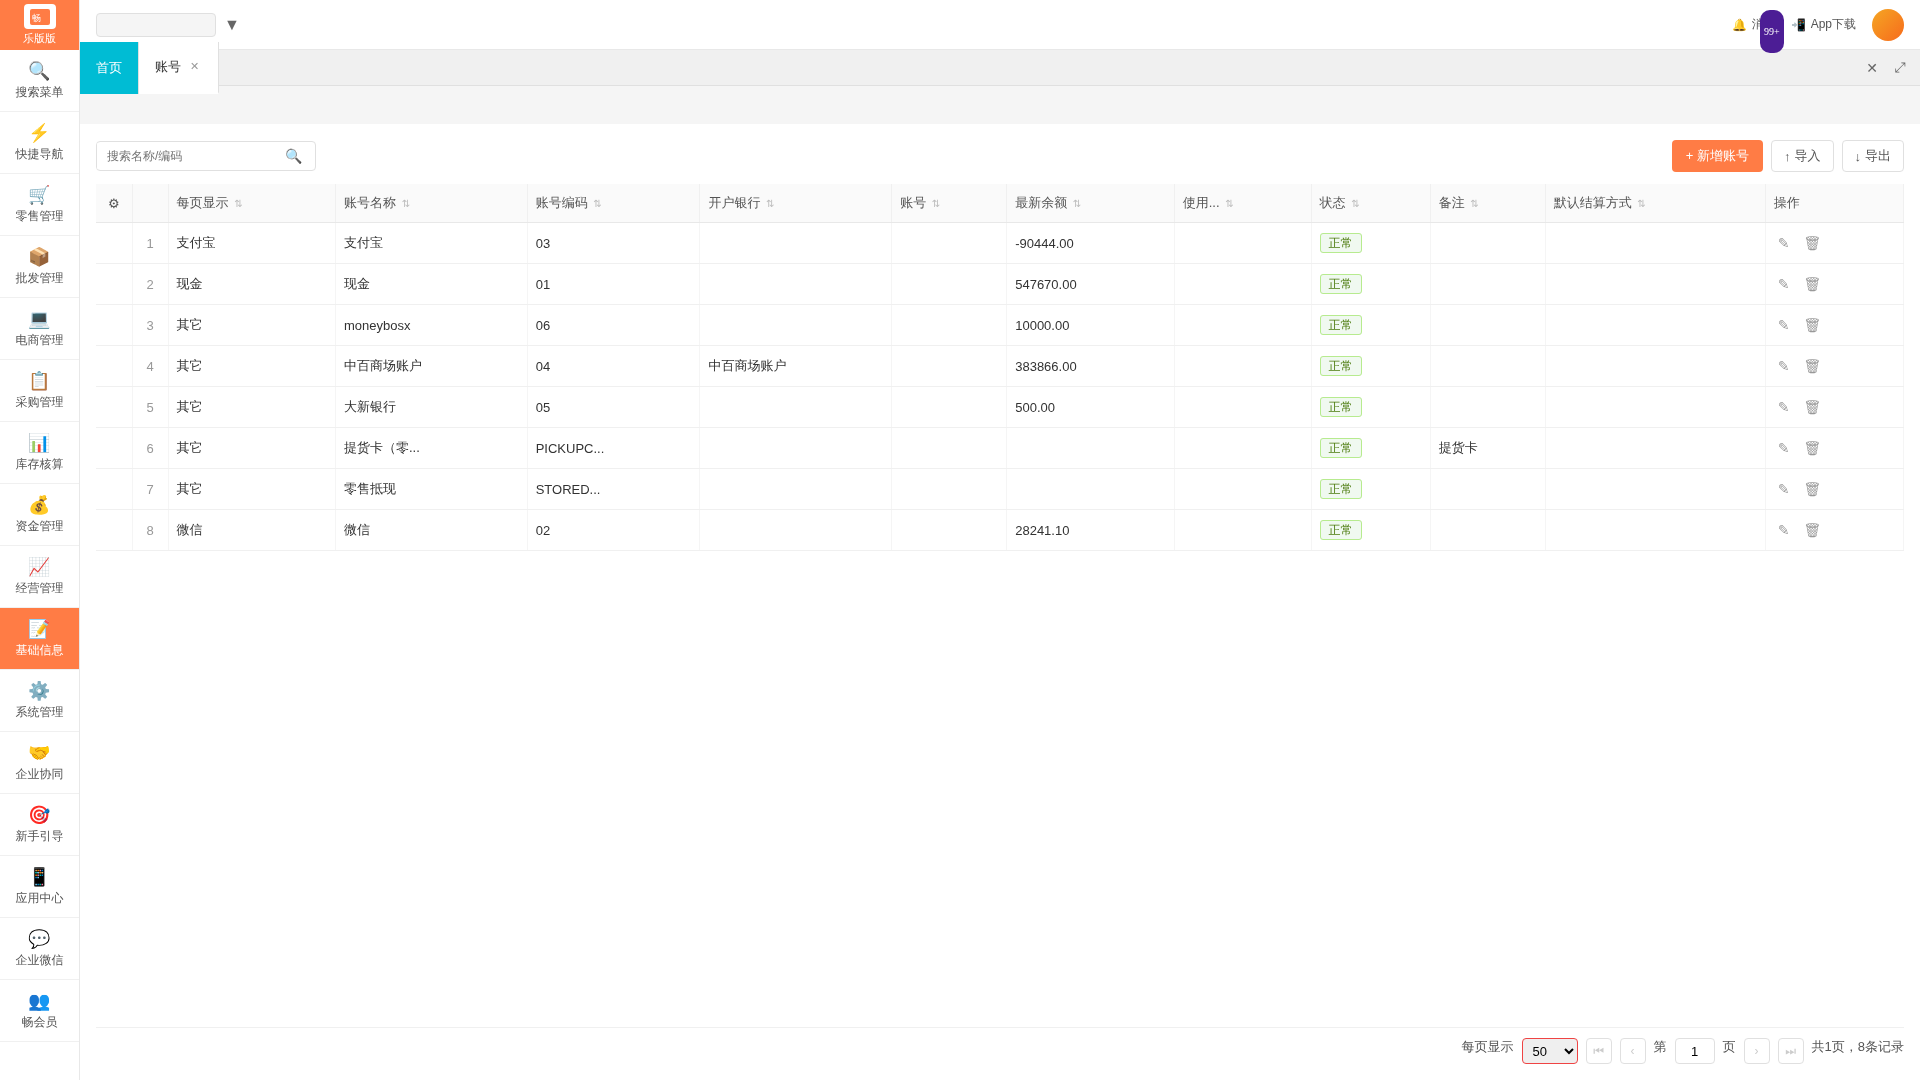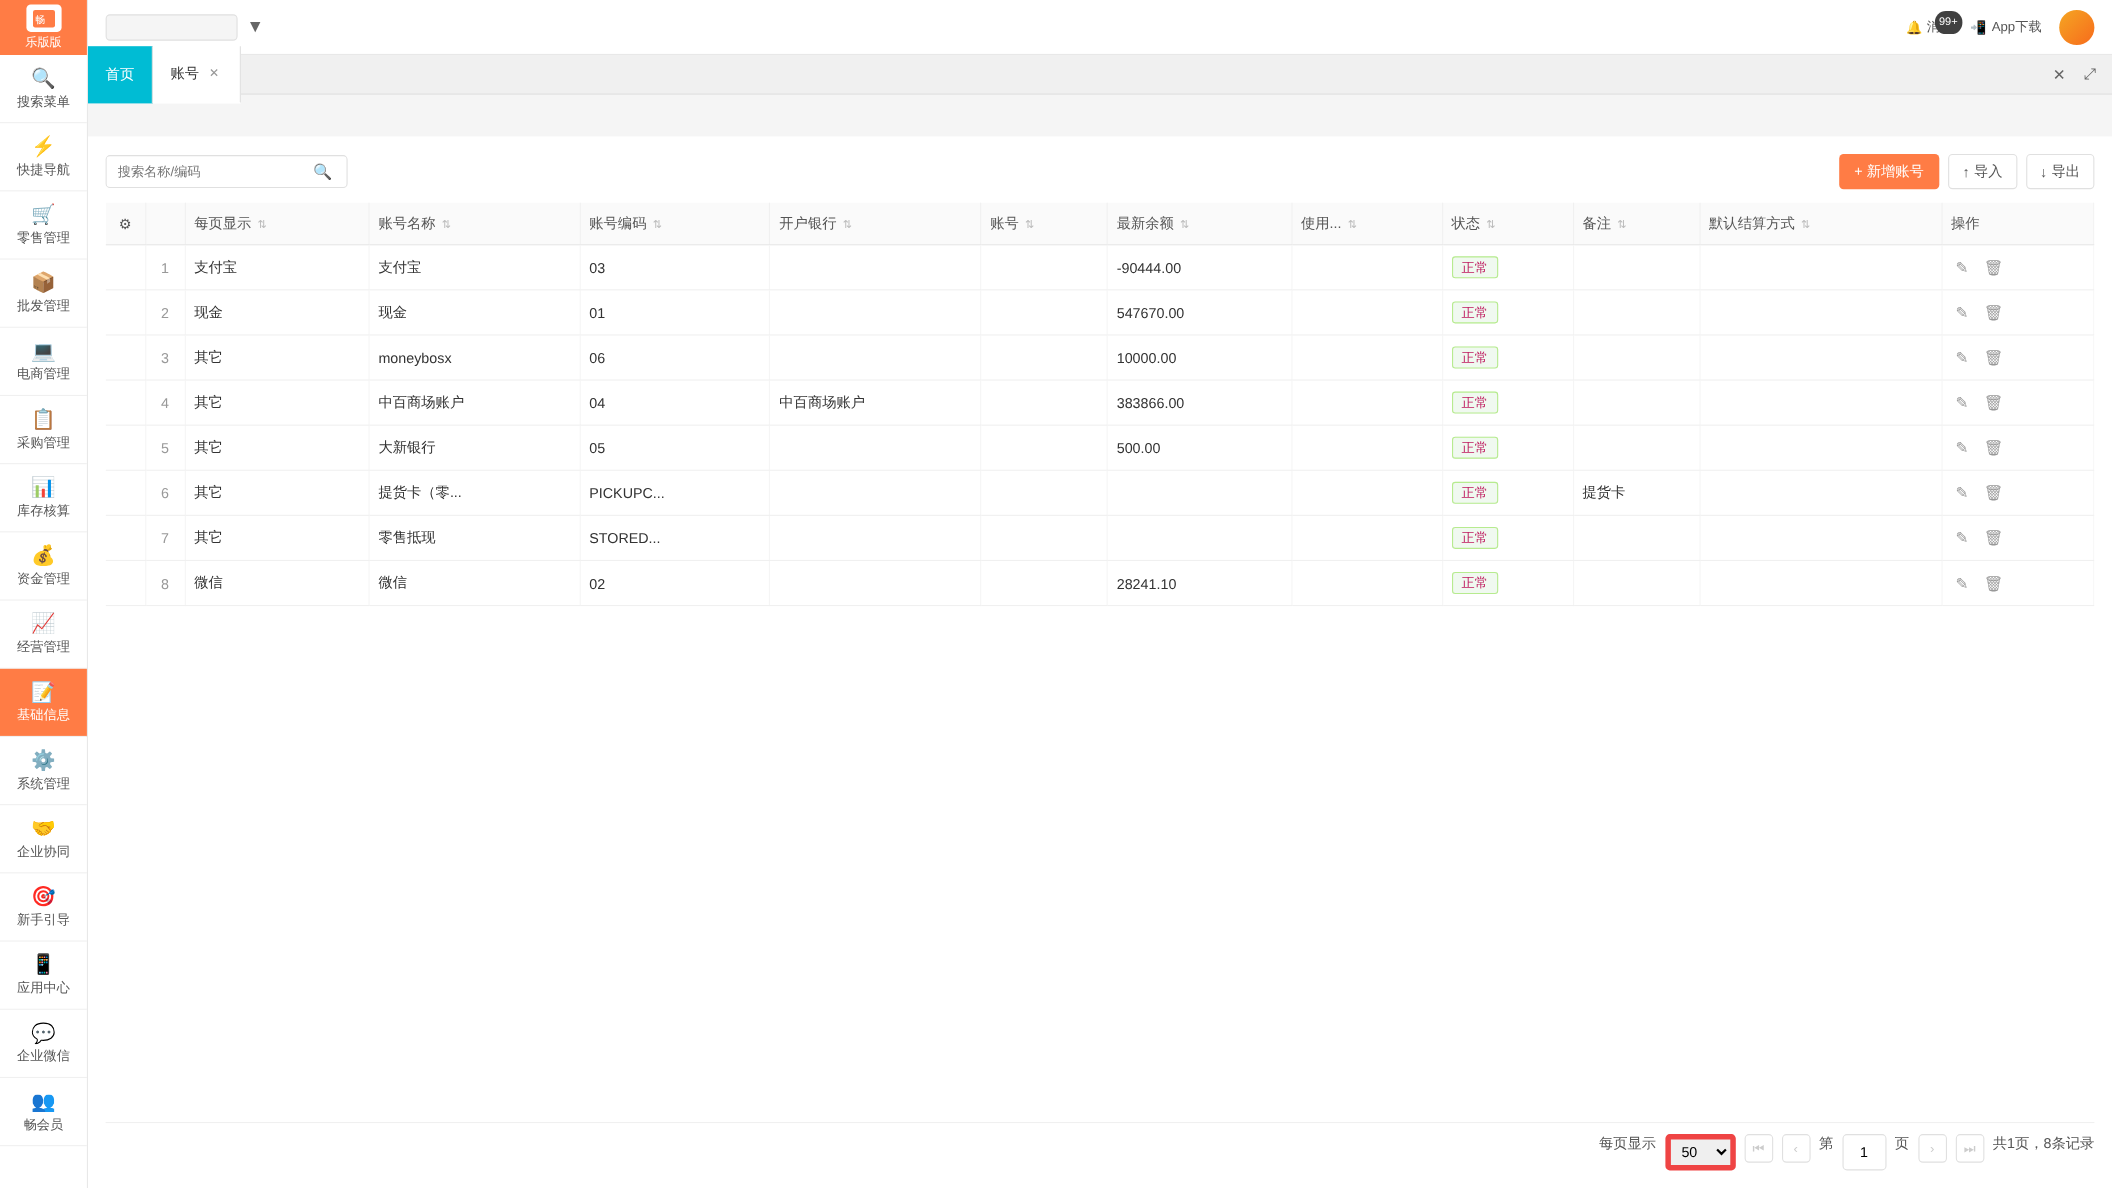--- a/index.html
+++ b/index.html
@@ -99,30 +99,31 @@
     .header-msg {
       display: flex;
       align-items: center;
       gap: 4px;
       font-size: 12px;
       color: #555;
       cursor: pointer;
       position: relative;
     }
     .badge {
-      background: #404040;
+      background: #4c1d95;
       color: #fff;
       border-radius: 10px;
       font-size: 10px;
-      padding: 5px 4px;
+      padding: 16px 4px;
       min-width: 16px;
       text-align: center;
       position: absolute;
       top: -6px;
       right: -8px;
+      font-family: Liberation Serif, serif;
     }
     .header-app {
       display: flex;
       align-items: center;
       gap: 4px;
       font-size: 12px;
       color: #555;
       cursor: pointer;
     }
     .header-avatar {
@@ -290,21 +291,21 @@
       padding: 10px 8px;
       color: #333;
       border-bottom: 1px solid #f0f0f0;
       border-right: 1px solid #f5f5f5;
       white-space: nowrap;
     }
     .col-settings { width: 36px; text-align: center; }
     .col-num { width: 36px; text-align: center; color: #999; }
     .status-badge {
       background: #f0f9f0;
-      color: #be185d;
+      color: #4d7c0f;
       border: 1px solid #b7eb8f;
       border-radius: 3px;
       padding: 2px 8px;
       font-size: 12px;
       text-align: right;
     }
     .action-btns {
       display: flex;
       gap: 6px;
       align-items: center;
@@ -322,21 +323,21 @@
       justify-content: flex-end;
       padding: 10px 0 0 0;
       gap: 8px;
       font-size: 13px;
       color: #555;
       border-top: 1px solid #f0f0f0;
       margin-top: 8px;
       flex-shrink: 0;
     }
     .page-size-select {
-      border: 5px solid #ef4444;
+      border: 1px solid #ef4444;
       border-radius: 4px;
       padding: 3px 6px;
       font-size: 13px;
       cursor: pointer;
     }
     .page-btn {
       width: 26px;
       height: 26px;
       display: flex;
       align-items: center;

